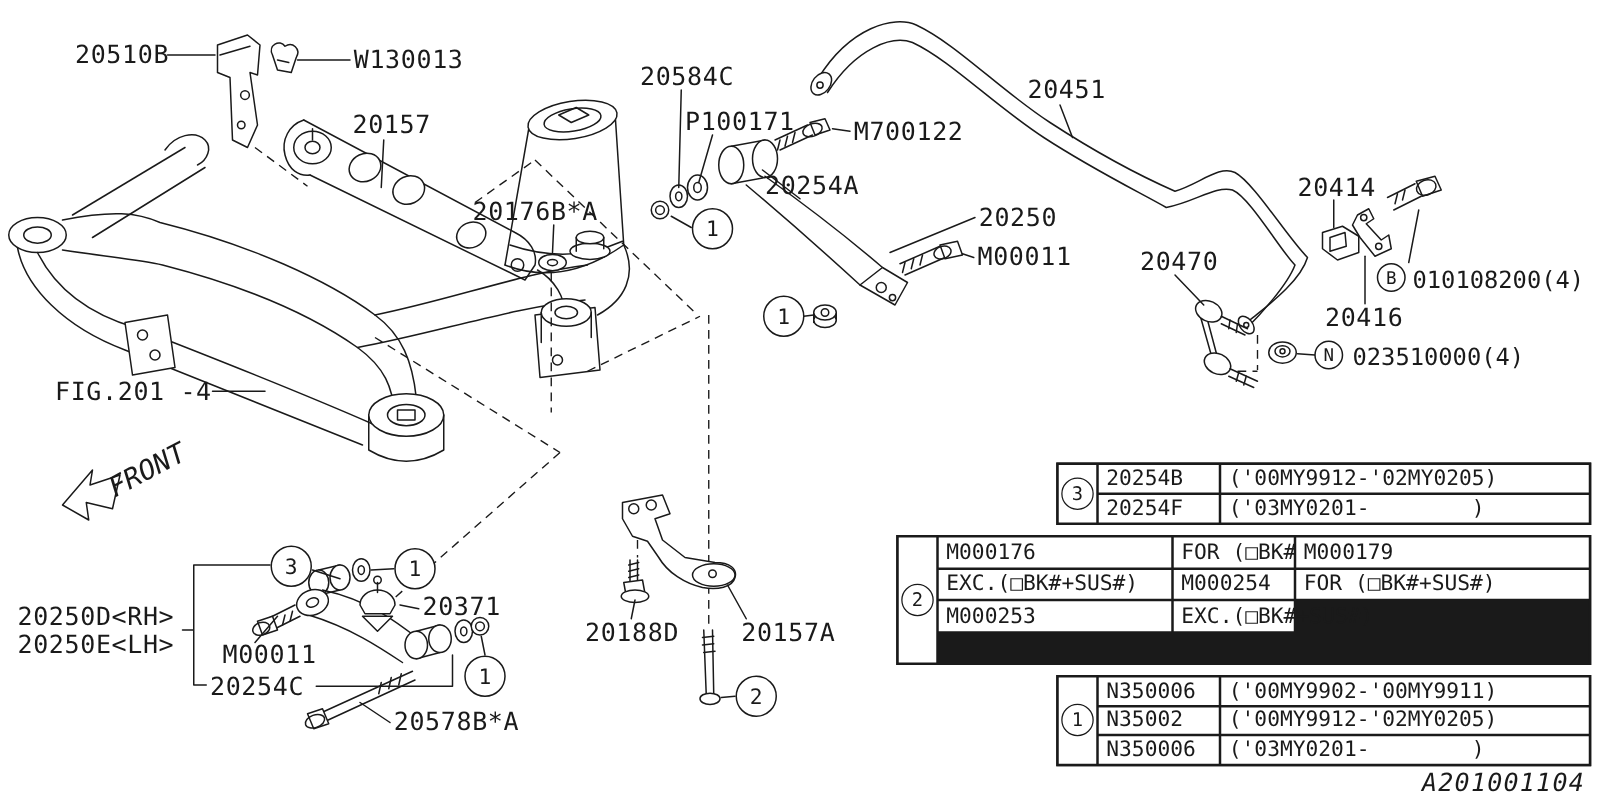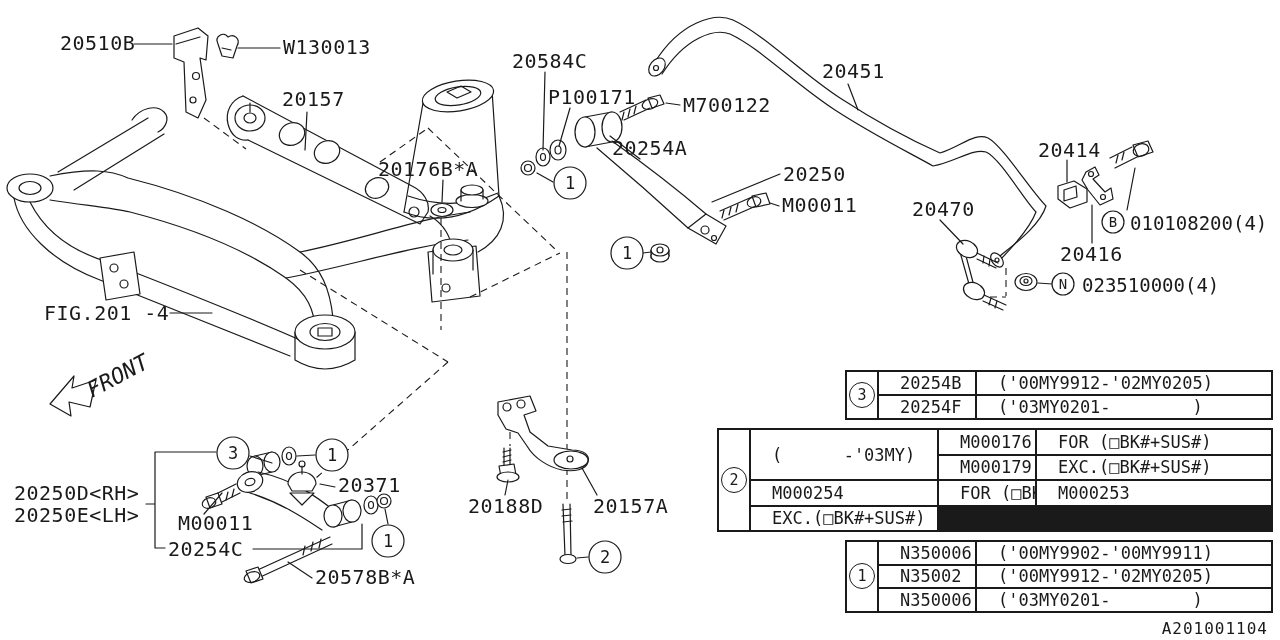--- a/index.html
+++ b/index.html
@@ -11,25 +11,25 @@
   .lnw{stroke:#1a1a1a;stroke-width:1.2;fill:#ffffff;stroke-linecap:round;stroke-linejoin:round;}
   .dash{stroke:#1a1a1a;stroke-width:1.1;fill:none;stroke-dasharray:7 5;}
   .lbl{font-family:"DejaVu Sans Mono", monospace;font-size:20px;fill:#1a1a1a;letter-spacing:0.5px;}
   .lbl-sm{font-family:"DejaVu Sans Mono", monospace;font-size:19px;fill:#1a1a1a;}
   .co-txt{font-family:"DejaVu Sans Mono", monospace;font-size:17px;fill:#1a1a1a;text-anchor:middle;}
   .front-txt{font-family:"DejaVu Sans Mono", monospace;font-size:22px;font-style:italic;fill:#1a1a1a;}
 
   
   .tbl{position:absolute;display:grid;background:#1a1a1a;gap:2px;border:2px solid #1a1a1a;
        font-size:17px;color:#1a1a1a;}
-  .tbl .cell{background:#fff;display:flex;align-items:center;white-space:pre;padding-left:21px;}
+  .tbl .cell{background:#fff;display:flex;align-items:center;white-space:pre;padding-left:6px;}
   .tbl .badge-cell{background:#fff;display:flex;align-items:center;justify-content:center;padding:0;}
   .badge{width:24px;height:24px;border:1.6px solid #1a1a1a;border-radius:50%;
          display:flex;align-items:center;justify-content:center;font-size:15px;}
-  .dwg-no{position:absolute;right:12px;bottom:2px;font-size:16px;color:#1a1a1a;letter-spacing:1px;}
+  .dwg-no{position:absolute;right:12px;bottom:2px;font-size:20px;color:#1a1a1a;letter-spacing:1px;font-style:italic;}
 </style>
 </head>
 <body>
 
 <div class="stage">
 
 <svg width="1280" height="640" viewBox="0 0 1280 640">
 
   <g>
 
@@ -352,21 +352,20 @@
     <div class="cell">20254B</div>
     <div class="cell">('00MY9912-'02MY0205)</div>
     <div class="cell">20254F</div>
     <div class="cell">('03MY0201-        )</div>
   </div>
 
   <div class="tbl" style="left:717px;top:428px;width:552px;grid-template-columns:30px 186px 96px 1fr;grid-auto-rows:23.5px;">
     <div class="badge-cell" style="grid-row:1/5">
       <div class="badge">2</div>
     </div>
-    <div class="cell" style="grid-row:1/3">(      -'03MY)</div>
     <div class="cell">M000176</div>
     <div class="cell">FOR (□BK#+SUS#)</div>
     <div class="cell">M000179</div>
     <div class="cell">EXC.(□BK#+SUS#)</div>
     <div class="cell">M000254</div>
     <div class="cell">FOR (□BK#+SUS#)</div>
     <div class="cell">M000253</div>
     <div class="cell">EXC.(□BK#+SUS#)</div>
   </div>
 

